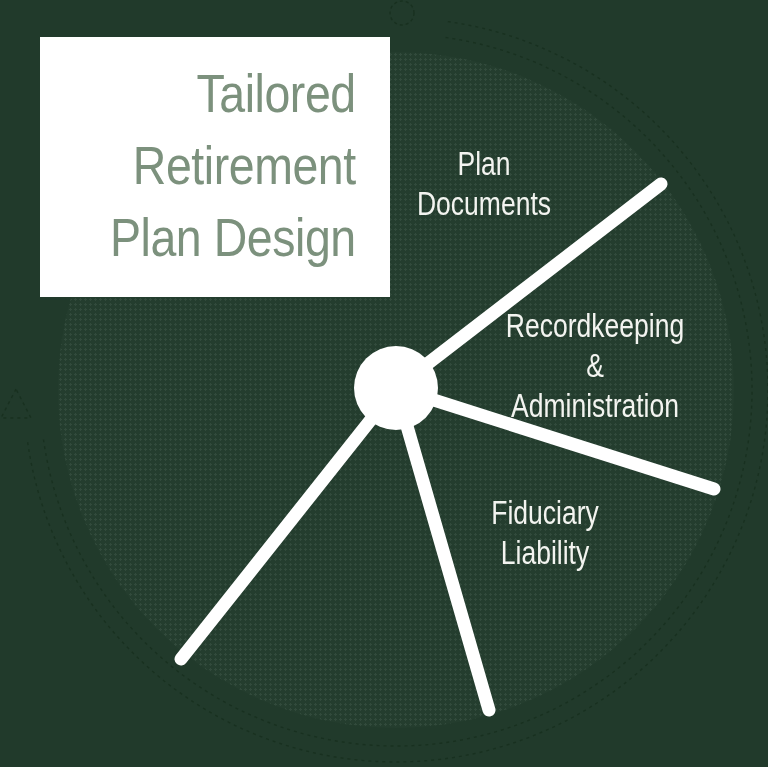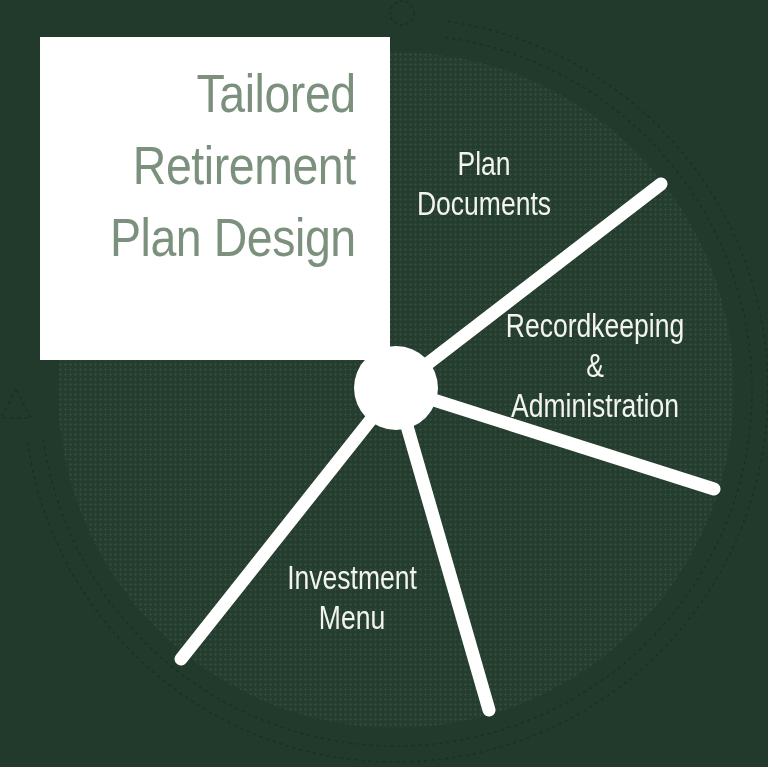--- a/index.html
+++ b/index.html
@@ -18,21 +18,21 @@
     border-radius:50%;
     background-color:var(--circle-fill);
     background-image:radial-gradient(rgba(240,246,240,0.07) 1px, transparent 1.4px);
     background-size:5px 5px;
   }
   .overlay{position:absolute;left:0;top:0;}
   
   .title-card{
     position:absolute;
     left:40px;top:37px;
-    width:350px;height:323px;
+    width:350px;height:260px;
     background:var(--card);
   }
   .title-wrap{
     position:absolute;
     top:20px;right:34px;left:0;
     text-align:right;
   }
   .title-text{
     display:inline-block;
     transform:scaleX(0.86);
@@ -109,18 +109,18 @@
   </svg>
 
   <div class="seg-label" style="left:595px;top:365px">
     <span class="cond">Recordkeeping &amp;
 Administration</span>
   </div>
   <div class="seg-label" style="left:484px;top:183px">
     <span class="cond">Plan
 Documents</span>
   </div>
-  <div class="seg-label" style="left:352px;top:597px">
-    <span class="cond">Investment
-Menu</span>
+  <div class="seg-label" style="left:545px;top:532px">
+    <span class="cond">Fiduciary
+Liability</span>
   </div>
 
 </div>
 
 </body></html>

